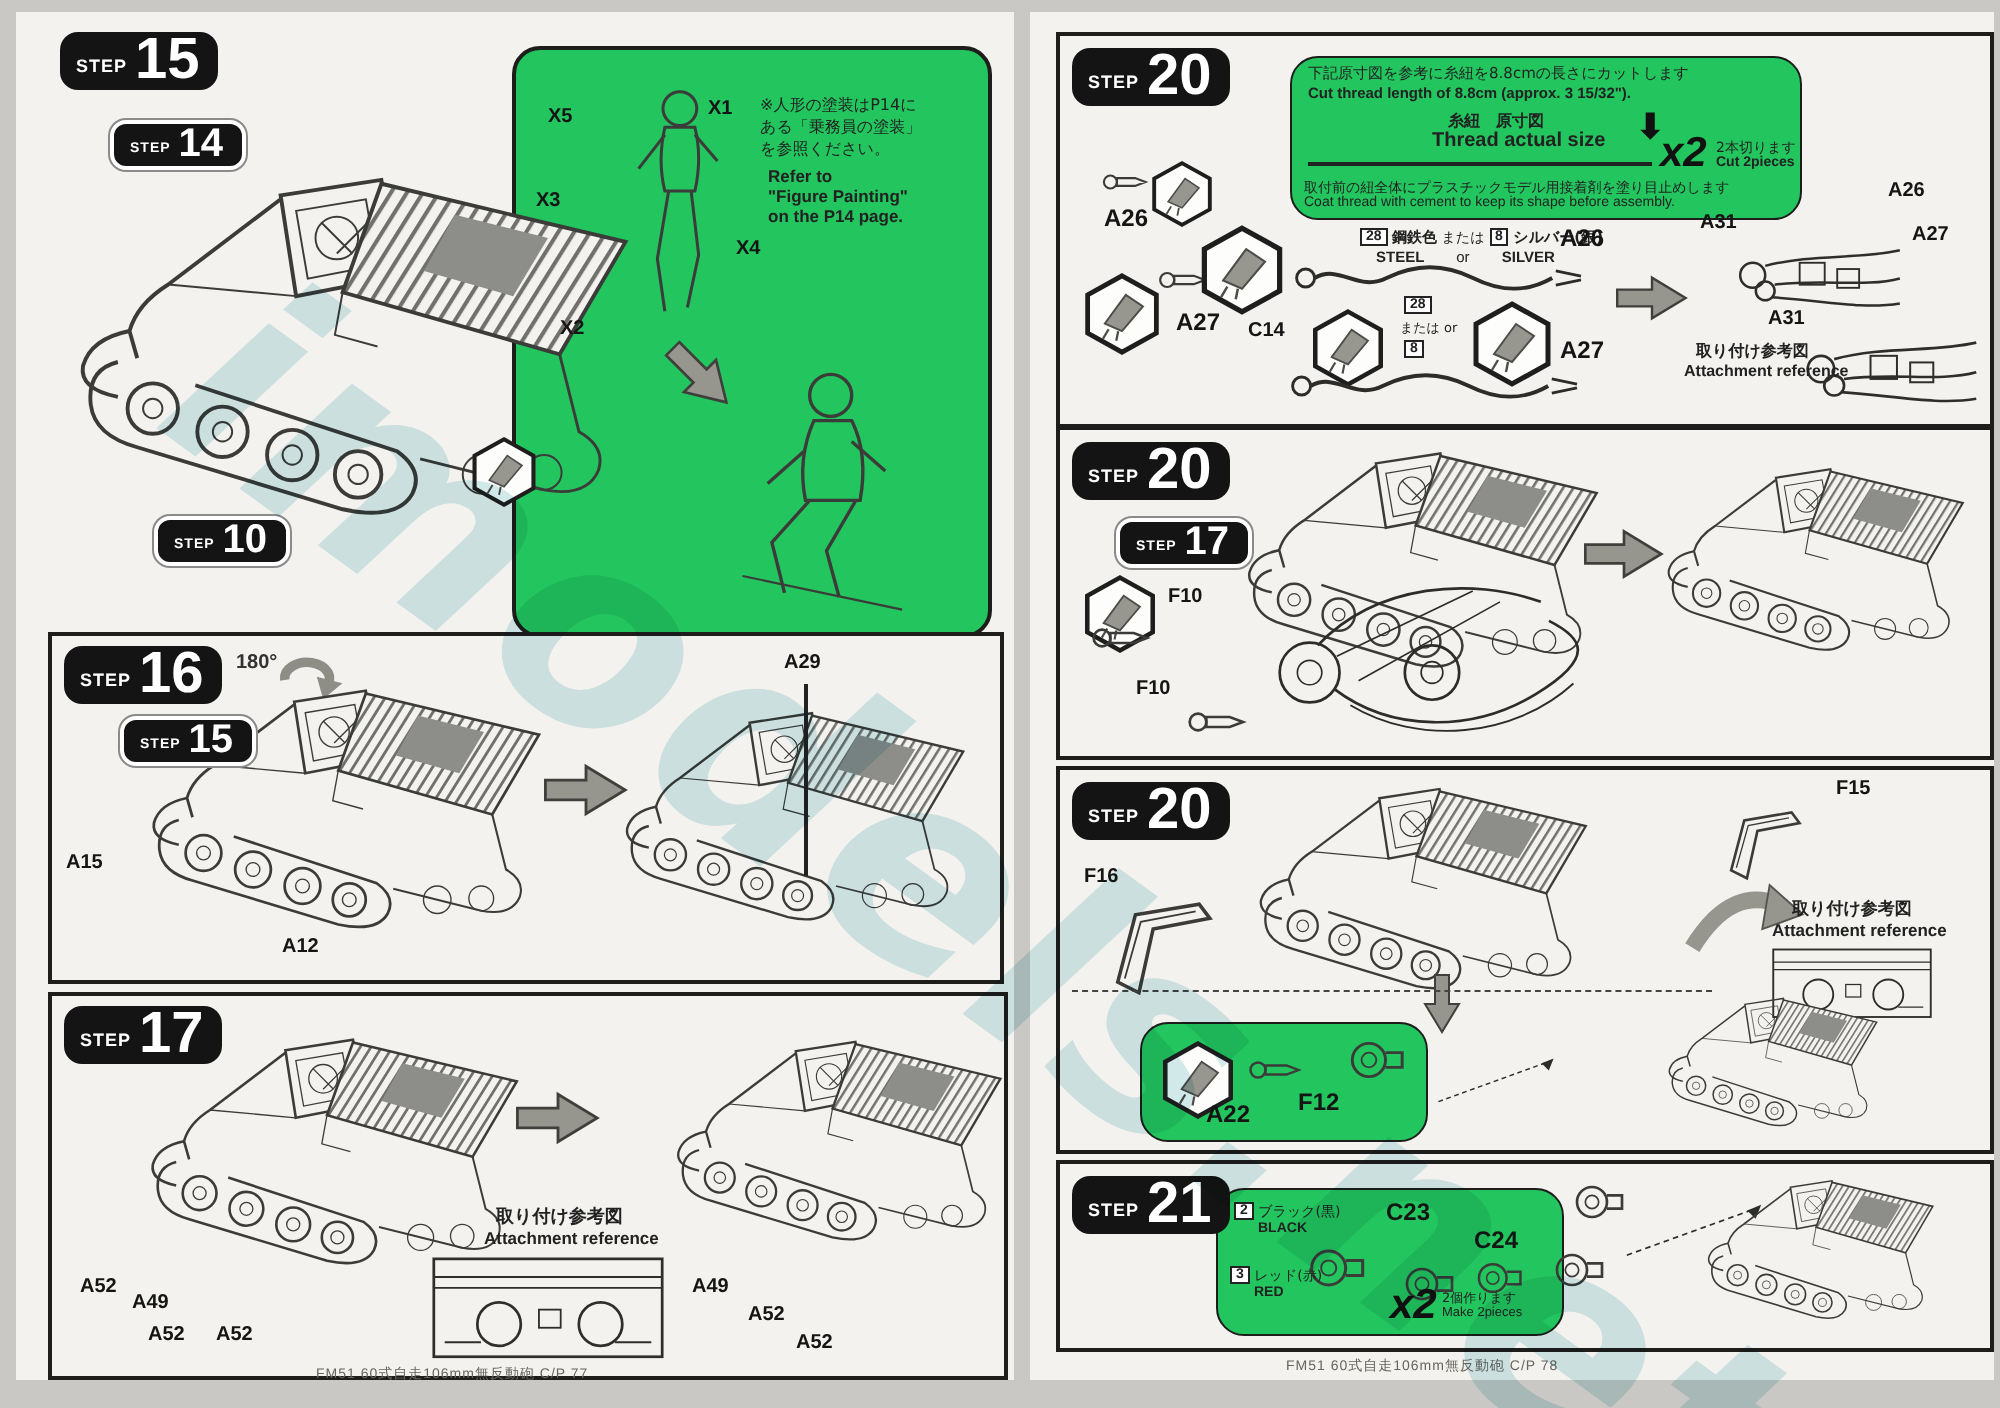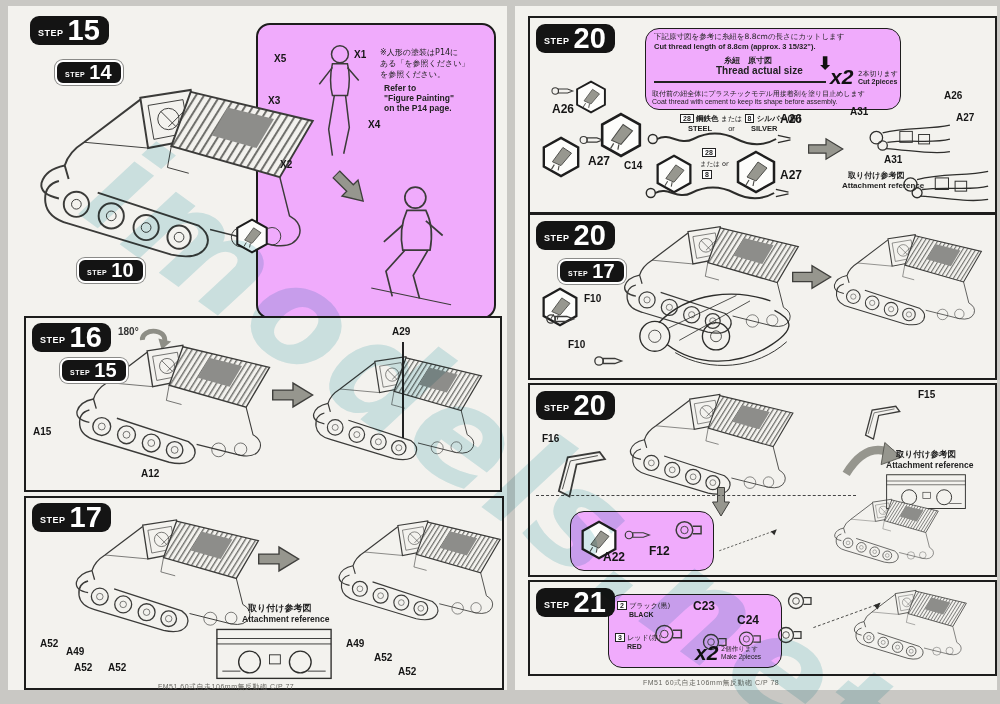--- a/index.html
+++ b/index.html
@@ -1,20 +1,20 @@
 <!DOCTYPE html>
 <html><head>
 <meta charset="utf-8">
 <style>
   html,body{margin:0;padding:0;}
   body{width:1000px;height:704px;background:#c9c8c4;font-family:"Liberation Sans",sans-serif;position:relative;overflow:hidden;}
   #canvas{position:absolute;left:0;top:0;width:1000px;height:704px;}
   .page{position:absolute;background:#f3f2ee;}
   .panel{position:absolute;border:2px solid #1d1d1c;background:#f3f2ee;}
-  .rbox{position:absolute;border:2px solid #1d1d1c;border-radius:14px;background:#f0abfc;}
+  .rbox{position:absolute;border:2px solid #1d1d1c;border-radius:14px;background:#22c55e;}
   .badge{position:absolute;background:#141414;color:#fff;border-radius:9px;display:flex;align-items:flex-end;padding:1px 9px 2px 8px;z-index:5;}
   .badge .w{font-size:9px;font-weight:bold;letter-spacing:.5px;margin:0 4px 5px 0;}
   .badge .n{font-size:29px;font-weight:800;line-height:.9;}
   .badge.sub{border:2px solid #fff;box-shadow:0 0 0 1px #8a8a88;border-radius:8px;}
   .badge.sub .n{font-size:20px;}
   .badge.sub .w{font-size:7px;margin-bottom:3px;}
   .lbl{position:absolute;font-weight:bold;font-size:10px;color:#151515;white-space:nowrap;z-index:4;}
   .lbl.sm{font-size:12px;}
   .jp{font-family:"DejaVu Sans",sans-serif;}
   .note-jp{position:absolute;font-size:8px;color:#222;white-space:nowrap;z-index:4;}
@@ -183,21 +183,21 @@
       <span class="n">10</span>
     </div>
 
     <div class="rbox" style="left:248px;top:17px;width:236px;height:292px;">
       <span class="lbl" style="left:16px;top:28px;">X5</span>
       <span class="lbl" style="left:96px;top:24px;">X1</span>
       <span class="lbl" style="left:10px;top:70px;">X3</span>
       <span class="lbl" style="left:110px;top:94px;">X4</span>
       <span class="lbl" style="left:22px;top:134px;">X2</span>
       <span class="note-jp jp" style="left:122px;top:22px;">※人形の塗装はP14に</span>
-      <span class="note-jp jp" style="left:122px;top:33px;">ある「を参照ください」</span>
+      <span class="note-jp jp" style="left:122px;top:33px;">ある「乗務員の塗装」</span>
       <span class="note-jp jp" style="left:122px;top:44px;">を参照ください。</span>
       <span class="note-en" style="left:126px;top:58px;">Refer to</span>
       <span class="note-en" style="left:126px;top:68px;">"Figure Painting"</span>
       <span class="note-en" style="left:126px;top:78px;">on the P14 page.</span>
       <svg class="ill" style="left:48px;top:18px;width:66px;height:122px;">
           <use href="#sym-fig-stand" width="100%" height="100%"></use>
         </svg>
       <svg class="ill" style="left:72px;top:146px;width:40px;height:34px;transform:rotate(45deg);">
           <use href="#sym-arrow" width="100%" height="100%"></use>
         </svg>

